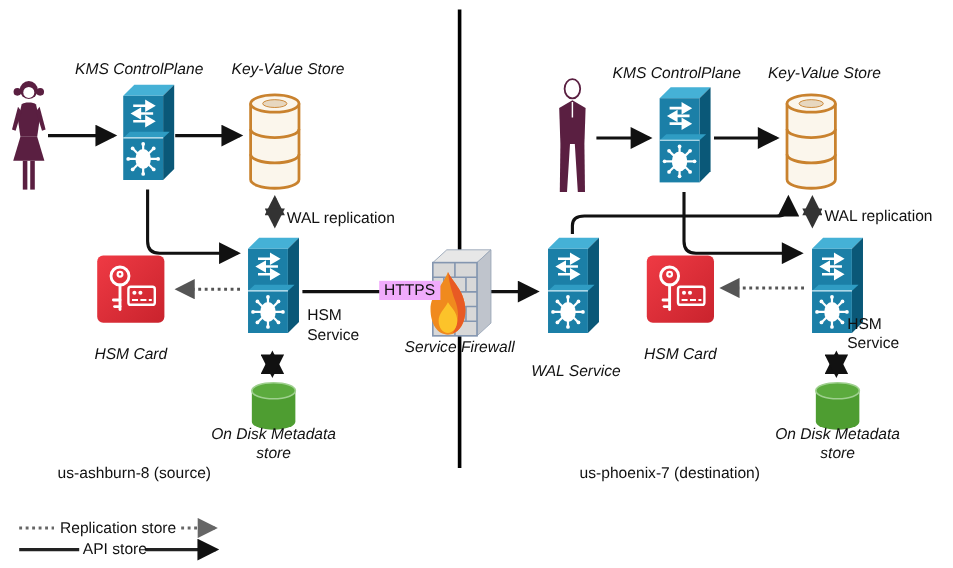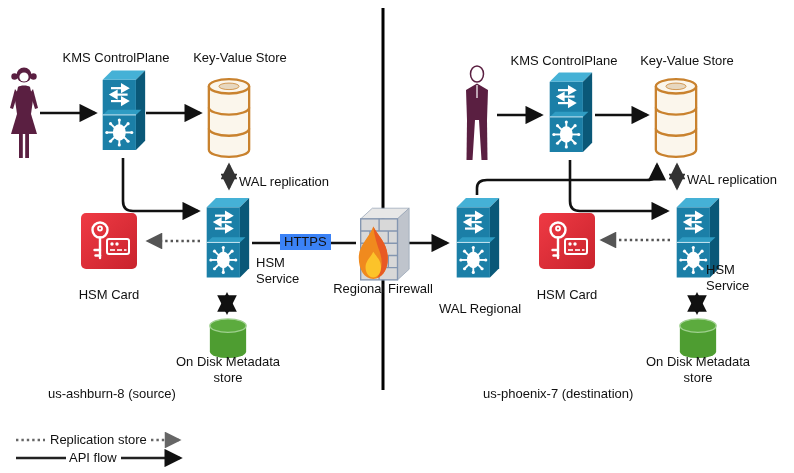--- a/index.html
+++ b/index.html
@@ -2,22 +2,22 @@
 <html><head>
 <meta charset="utf-8">
 <style>
   html,body{margin:0;padding:0;background:#fff;}
   .canvas{position:relative;width:794px;height:473px;background:#fff;
           font-family:"Liberation Sans",sans-serif;overflow:hidden;}
   .wires{position:absolute;left:0;top:0;pointer-events:none;}
   .icon{position:absolute;}
   .lbl{position:absolute;font-size:13px;color:#111;line-height:1.25;white-space:nowrap;}
   .wrap{white-space:normal;}
-  .c{text-align:center;}
-  .bgw{background:#3b82f6;padding:0 4px;}
+  .c{text-align:center;font-style:italic;}
+  .bgw{background:#f0abfc;padding:0 4px;margin-left:36px;}
 </style>
 </head>
 <body>
 
 <div class="canvas">
 
   <svg class="wires" width="794" height="473">
     <defs>
       <marker id="ab" viewBox="0 0 10 10" refX="8.5" refY="5" markerWidth="8" markerHeight="7" orient="auto-start-reverse">
           <path d="M0,0 L10,5 L0,10 Z" fill="#111"></path>
@@ -354,27 +354,27 @@
 
   <div class="lbl c" style="left:55px;top:50px;width:122px">KMS ControlPlane</div>
   <div class="lbl c" style="left:186px;top:50px;width:108px">Key-Value Store</div>
   <div class="lbl" style="left:239px;top:174px">WAL replication</div>
   <div class="lbl wrap" style="left:256px;top:255px;width:58px">HSM Service</div>
   <div class="lbl c" style="left:74px;top:287px;width:70px">HSM Card</div>
   <div class="lbl c wrap" style="left:166px;top:354px;width:124px">On Disk Metadata store</div>
   <div class="lbl" style="left:48px;top:386px">us-ashburn-8 (source)</div>
 
   <div class="lbl bgw" style="left:280px;top:234px">HTTPS</div>
-  <div class="lbl c" style="left:329px;top:281px;width:108px">Regional Firewall</div>
+  <div class="lbl c" style="left:329px;top:281px;width:108px">Service Firewall</div>
 
   <div class="lbl c" style="left:503px;top:53px;width:122px">KMS ControlPlane</div>
   <div class="lbl c" style="left:633px;top:53px;width:108px">Key-Value Store</div>
   <div class="lbl" style="left:687px;top:172px">WAL replication</div>
-  <div class="lbl c" style="left:434px;top:301px;width:92px">WAL Regional</div>
+  <div class="lbl c" style="left:434px;top:301px;width:92px">WAL Service</div>
   <div class="lbl wrap" style="left:706px;top:262px;width:58px">HSM Service</div>
   <div class="lbl c" style="left:532px;top:287px;width:70px">HSM Card</div>
   <div class="lbl c wrap" style="left:636px;top:354px;width:124px">On Disk Metadata store</div>
   <div class="lbl" style="left:483px;top:386px">us-phoenix-7 (destination)</div>
 
   <div class="lbl" style="left:50px;top:432px">Replication store</div>
-  <div class="lbl" style="left:69px;top:450px">API flow</div>
+  <div class="lbl" style="left:69px;top:450px">API store</div>
 
 </div>
 
 </body></html>

